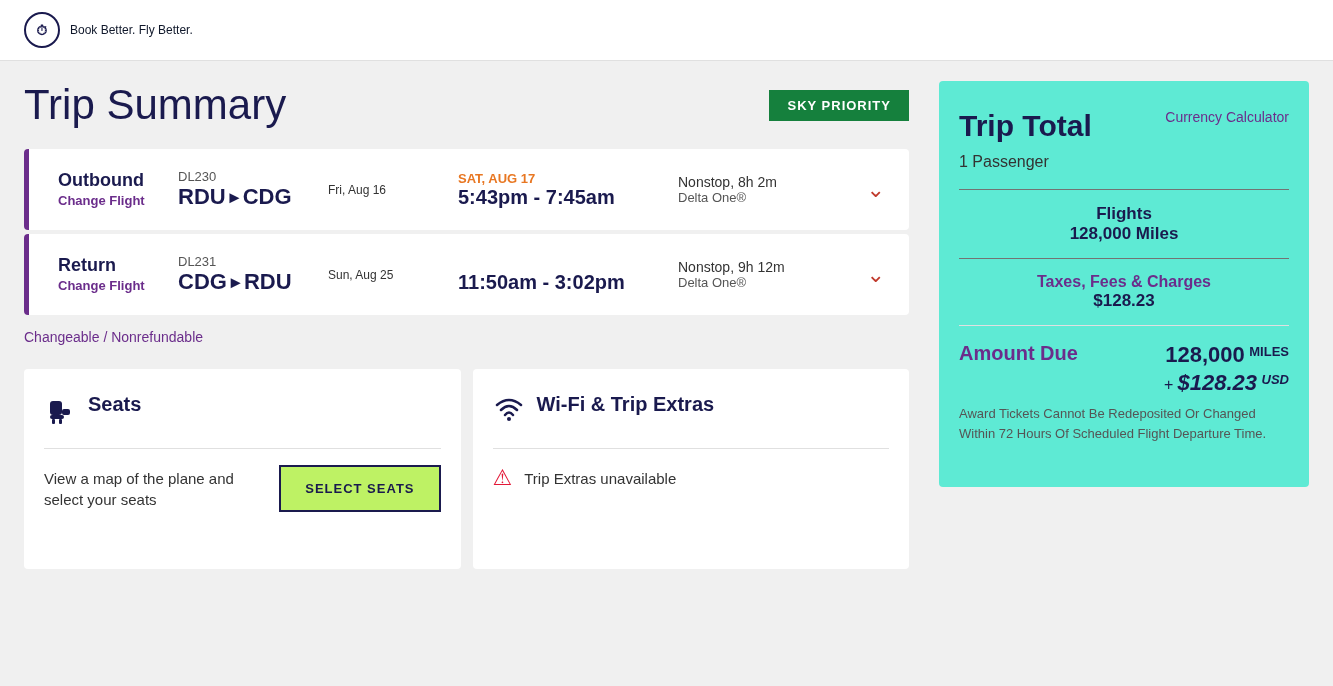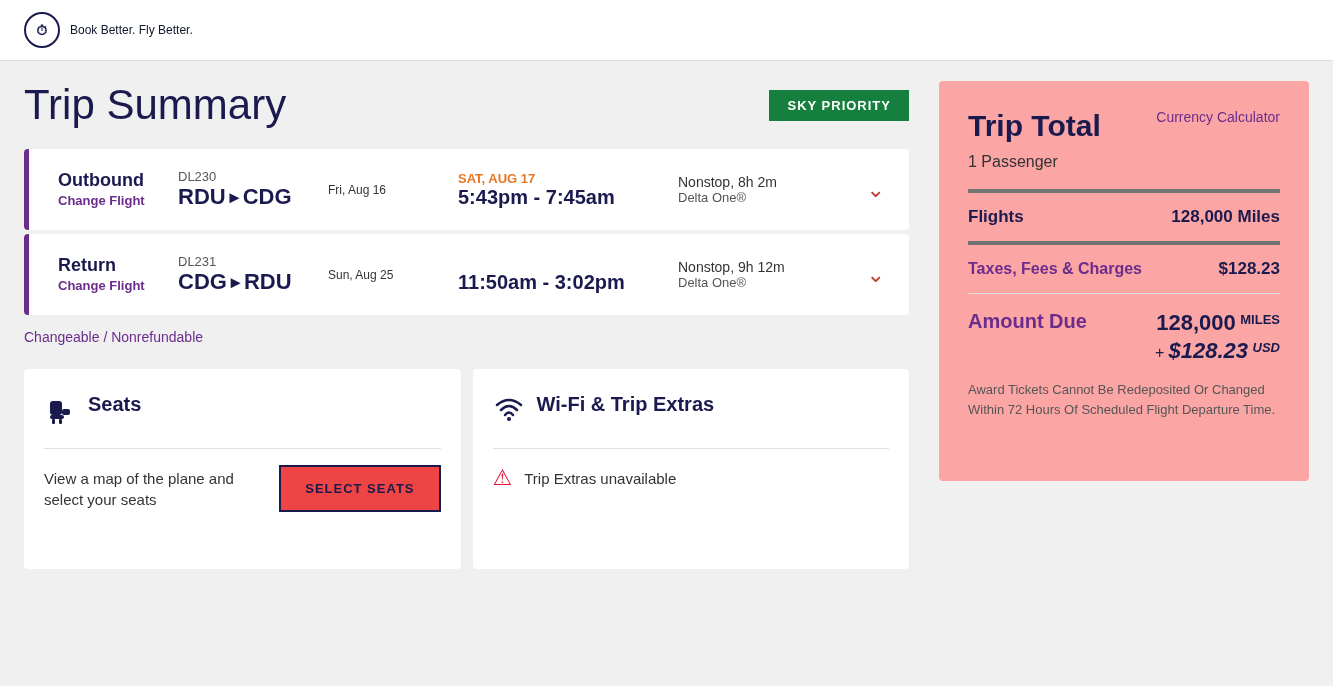--- a/index.html
+++ b/index.html
@@ -204,21 +204,21 @@
       align-items: center;
       gap: 20px;
     }
     .seats-desc {
       font-size: 15px;
       color: #333;
       line-height: 1.4;
     }
     .select-seats-btn {
       border: 2px solid #1a1a4e;
-      background: #ef4444;
+      background: #bef264;
       color: #1a1a4e;
       font-size: 13px;
       font-weight: bold;
       padding: 14px 24px;
       letter-spacing: 1px;
       cursor: pointer;
       white-space: nowrap;
     }
     .trip-extras-unavailable {
       display: flex;
@@ -227,22 +227,22 @@
       font-size: 15px;
       color: #333;
     }
     .warning-icon {
       font-size: 22px;
       color: #e31837;
     }
 
     
     .trip-total-panel {
-      background: #fca5a5;
-      padding: 28px 29px;
+      background: #5eead4;
+      padding: 28px 20px;
       border-radius: 4px;
       min-height: 400px;
     }
     .trip-total-header {
       display: flex;
       align-items: flex-start;
       justify-content: space-between;
       margin-bottom: 10px;
     }
     .trip-total-title {
@@ -261,21 +261,22 @@
     .passenger-count {
       font-size: 16px;
       color: #333;
       margin-bottom: 18px;
     }
     .cost-row {
       display: flex;
       justify-content: space-between;
       align-items: center;
       padding: 14px 0;
-      border-top: 4px solid #737373;
+      border-top: 1px solid #737373;
+      flex-direction: column;
     }
     .cost-label {
       font-size: 17px;
       font-weight: bold;
       color: #1a1a4e;
     }
     .cost-value {
       font-size: 17px;
       font-weight: bold;
       color: #1a1a4e;
@@ -326,21 +327,21 @@
       font-weight: bold;
     }
     .usd-unit {
       font-size: 13px;
       font-weight: bold;
       vertical-align: super;
     }
     .award-notice {
       font-size: 13px;
       color: #555;
-      margin-top: 16px;
+      margin-top: 8px;
       line-height: 1.5;
     }
   </style>
 </head>
 <body>
 
 <div class="header">
   <div class="logo-circle">⏱</div>
   <div class="logo-text">
     <span>Book Better.</span>

